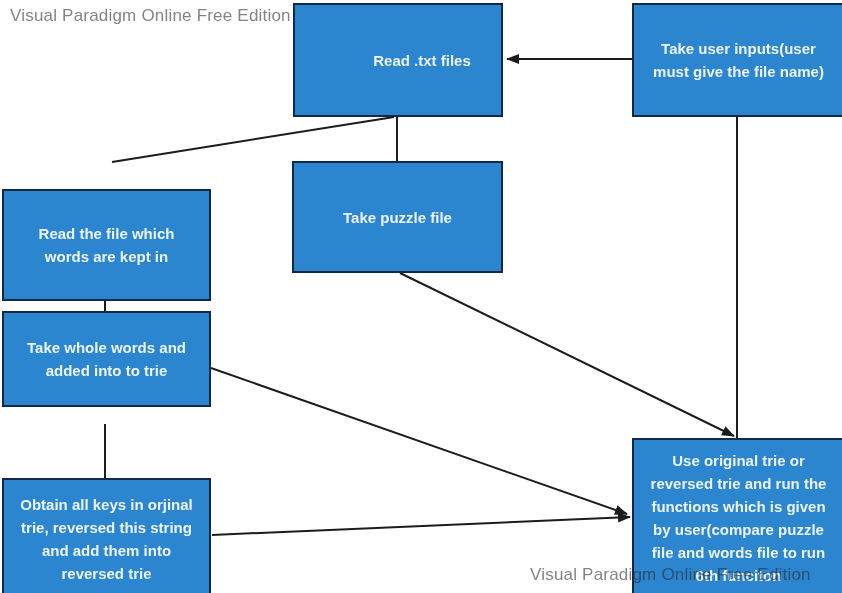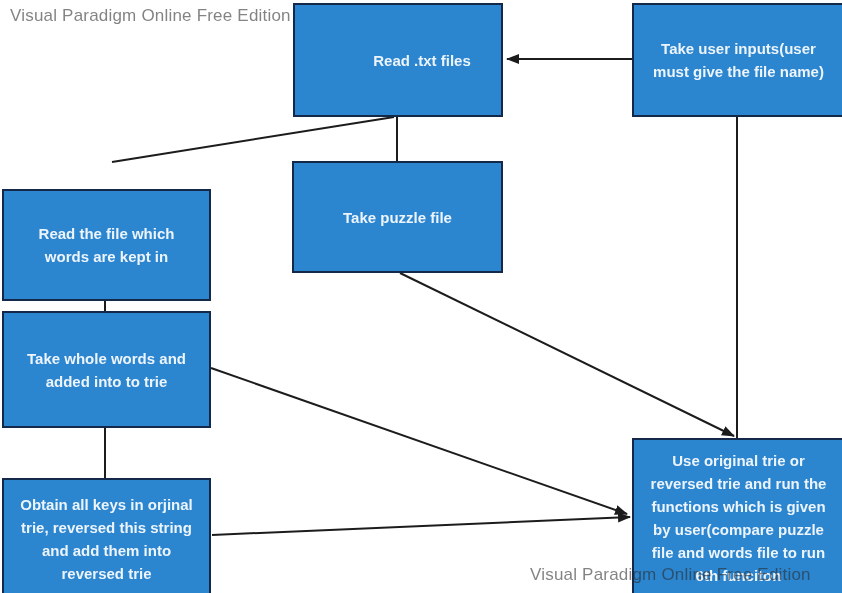--- a/index.html
+++ b/index.html
@@ -27,21 +27,21 @@
     font-weight:bold;
     font-size:15px;
     line-height:23px;
     padding:0 4px;
   }
   
   .n-read-txt-files     {left:293px;top:3px;  width:210px;height:114px;padding-left:48px;}
   .n-take-user-inputs   {left:632px;top:3px;  width:213px;height:114px;}
   .n-read-words-file    {left:2px;  top:161px;width:209px;height:112px;margin-top:28px;}
   .n-read-puzzle-file   {left:292px;top:161px;width:211px;height:112px;}
-  .n-add-words-to-trie  {left:2px;  top:311px;width:209px;height:117px;}
+  .n-add-words-to-trie  {left:2px;  top:311px;width:209px;height:96px;}
   .n-build-reversed-trie{left:2px;  top:478px;width:209px;height:122px;}
   .n-run-functions      {left:632px;top:438px;width:213px;height:160px;}
   .watermark{
     position:absolute;
     z-index:5;
     font-size:17px;
     color:rgba(42,42,42,0.58);
     letter-spacing:0.2px;
     white-space:nowrap;
     pointer-events:none;

